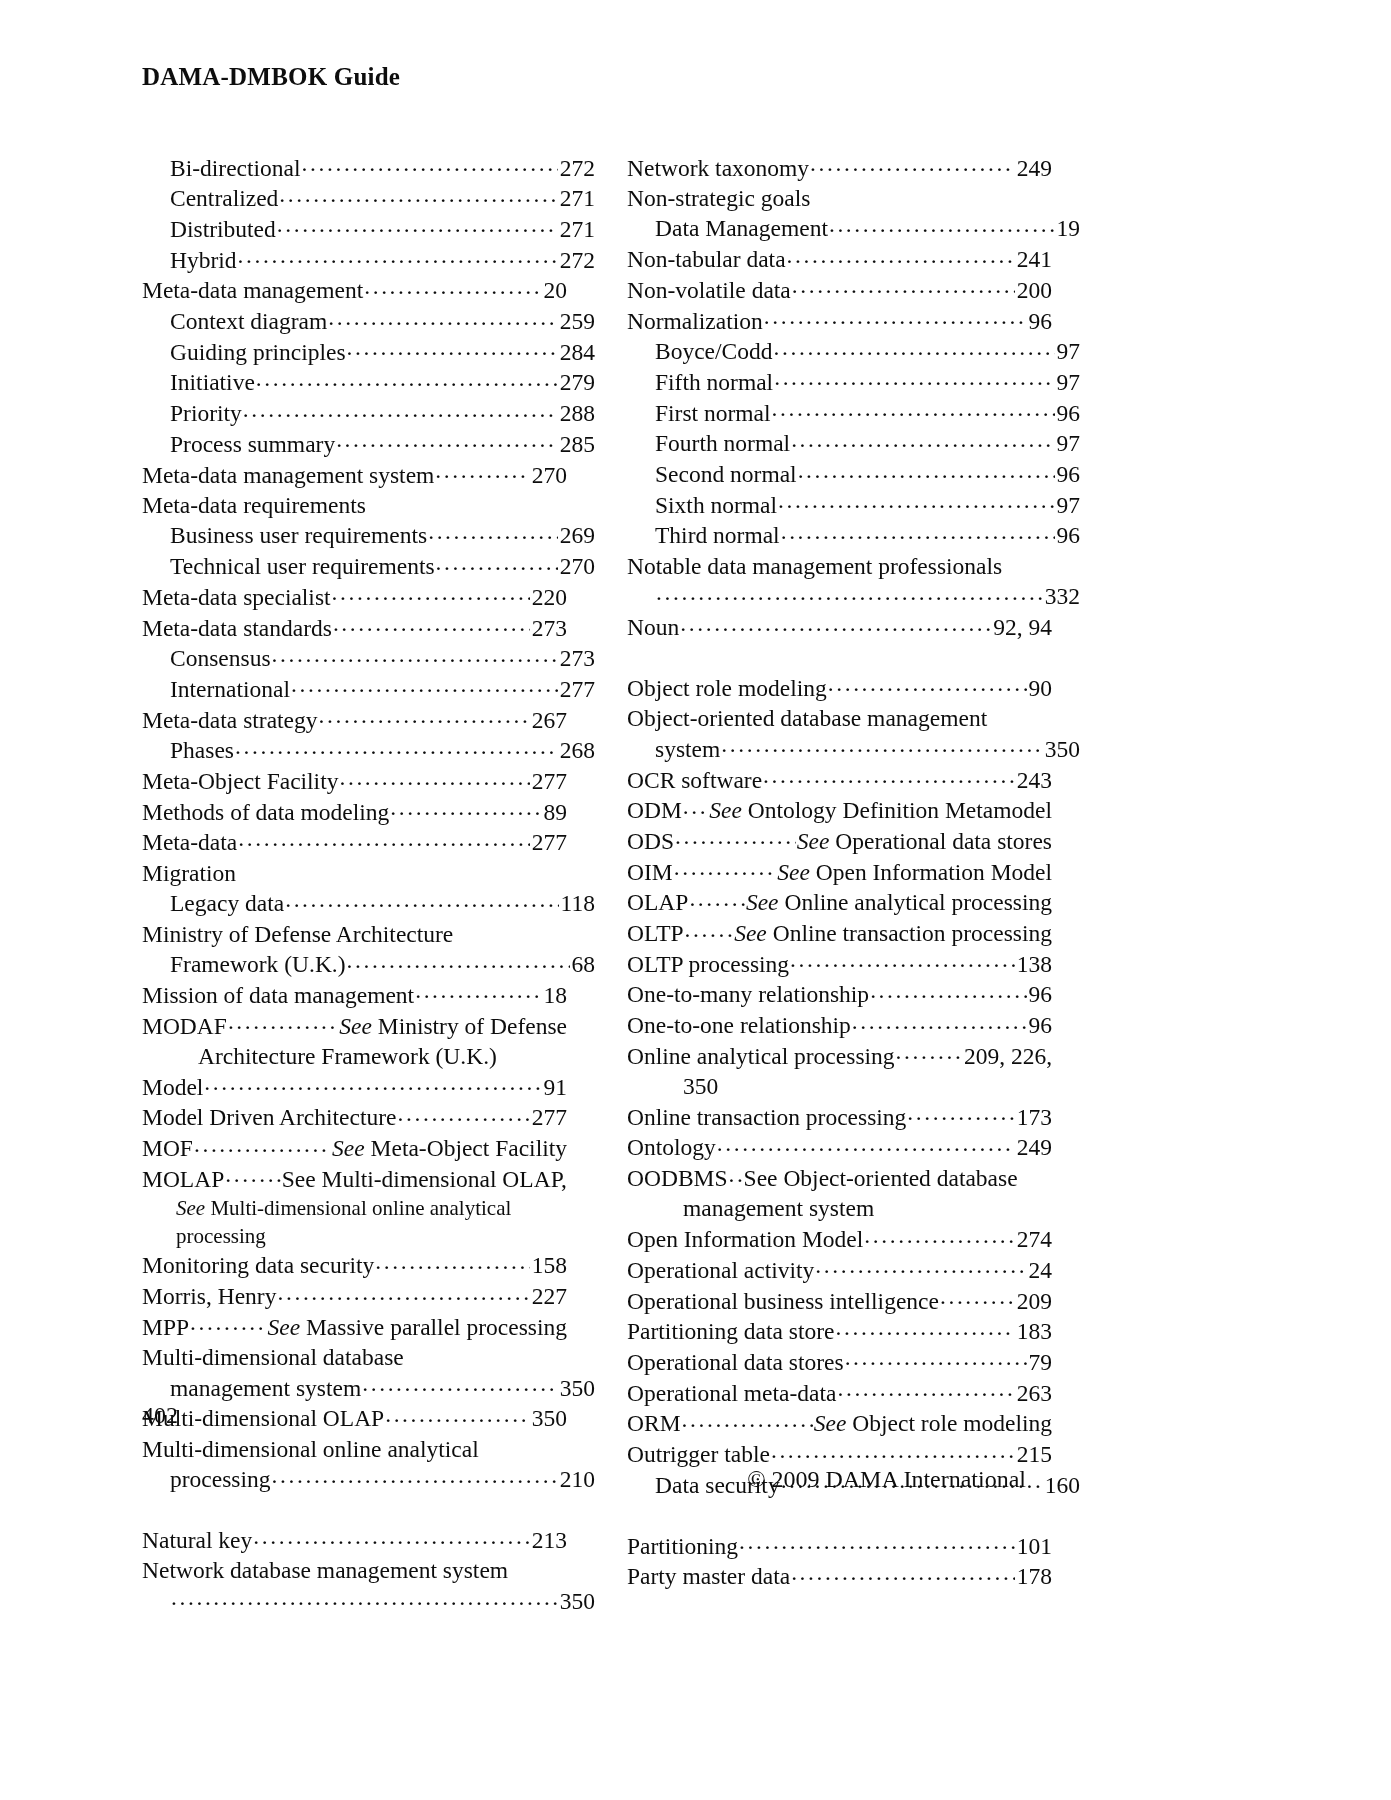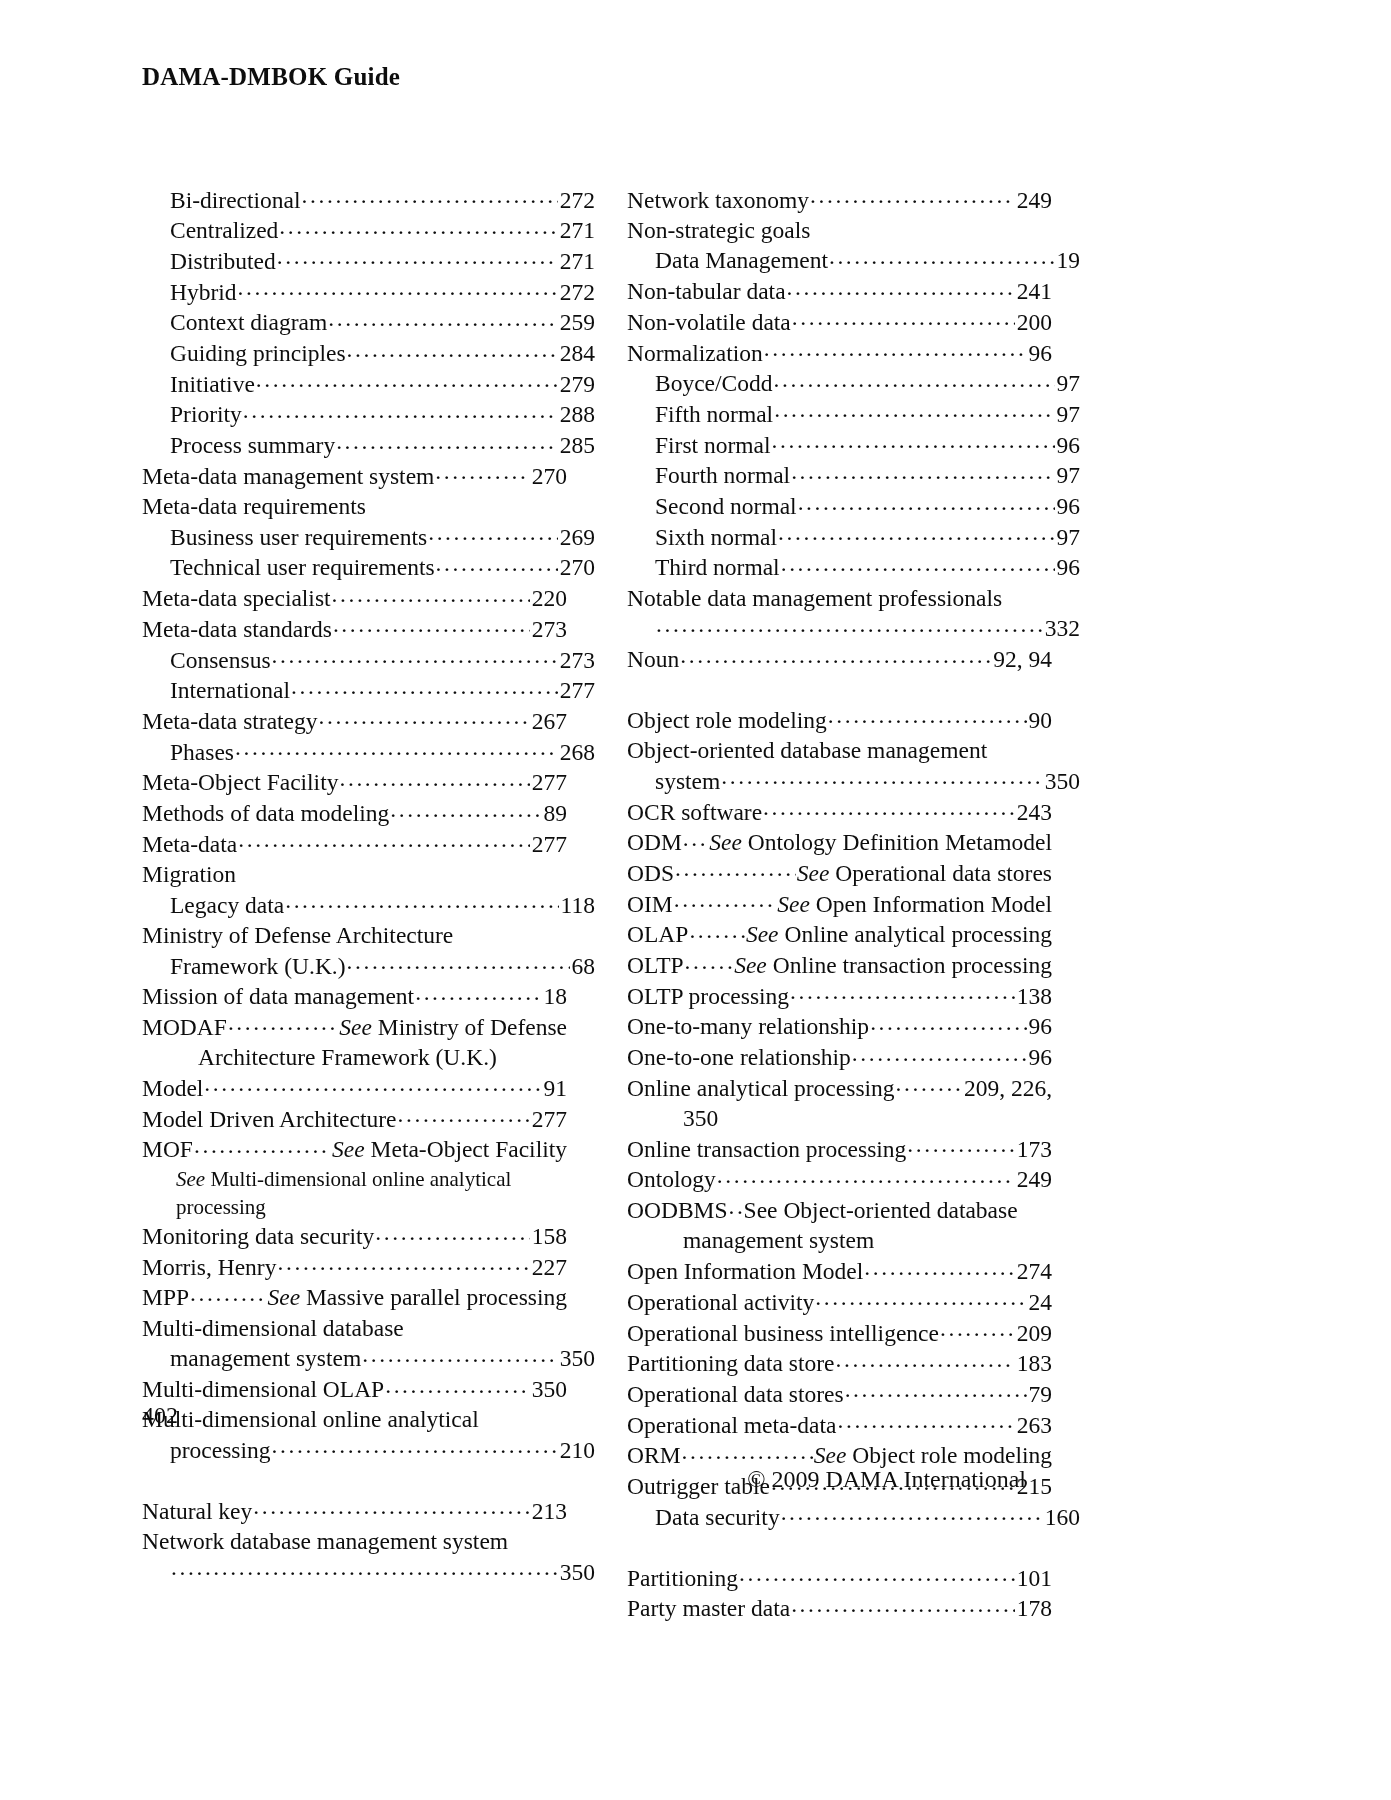--- a/index.html
+++ b/index.html
@@ -32,21 +32,20 @@
     position: absolute;
     left: 142px;
     top: 152px;
     width: 1110px;
     display: flex;
     gap: 60px;
   }
   .col {
     width: 425px;
     flex: 0 0 425px;
-    margin-top: 32px;
   }
   .entry {
     font-size: 23.5px;
     line-height: 30.2px;
     display: flex;
     align-items: baseline;
     width: 100%;
     white-space: nowrap;
   }
   .lvl1 { padding-left: 0; }
@@ -138,20 +137,25 @@
         <div class="entry lvl2">
           <span class="term">Distributed</span>
           <span class="leader"></span>
           <span class="pageno">271</span>
         </div>
         <div class="entry lvl2">
           <span class="term">Hybrid</span>
           <span class="leader"></span>
           <span class="pageno">272</span>
         </div>
+        <div class="entry lvl1">
+          <span class="term">Meta-data management</span>
+          <span class="leader"></span>
+          <span class="pageno">20</span>
+        </div>
         <div class="entry lvl2">
           <span class="term">Context diagram</span>
           <span class="leader"></span>
           <span class="pageno">259</span>
         </div>
         <div class="entry lvl2">
           <span class="term">Guiding principles</span>
           <span class="leader"></span>
           <span class="pageno">284</span>
         </div>
@@ -267,20 +271,25 @@
         </div>
         <div class="entry lvl1">
           <span class="term">Model Driven Architecture</span>
           <span class="leader"></span>
           <span class="pageno">277</span>
         </div>
         <div class="xref lvl1">
           <span class="term">MOF</span>
           <span class="leader"></span>
           <span class="tail"><span class="see">See</span><span> Meta-Object Facility</span></span>
+        </div>
+        <div class="xref lvl1">
+          <span class="term">MOLAP</span>
+          <span class="leader"></span>
+          <span class="tail"><span class="see-upright">See</span><span> Multi-dimensional OLAP,</span></span>
         </div>
         <div class="cont small"><span class="see">See</span><span> Multi-dimensional online analytical</span></div>
         <div class="cont small">processing</div>
         <div class="entry lvl1">
           <span class="term">Monitoring data security</span>
           <span class="leader"></span>
           <span class="pageno">158</span>
         </div>
         <div class="entry lvl1">
           <span class="term">Morris, Henry</span>

